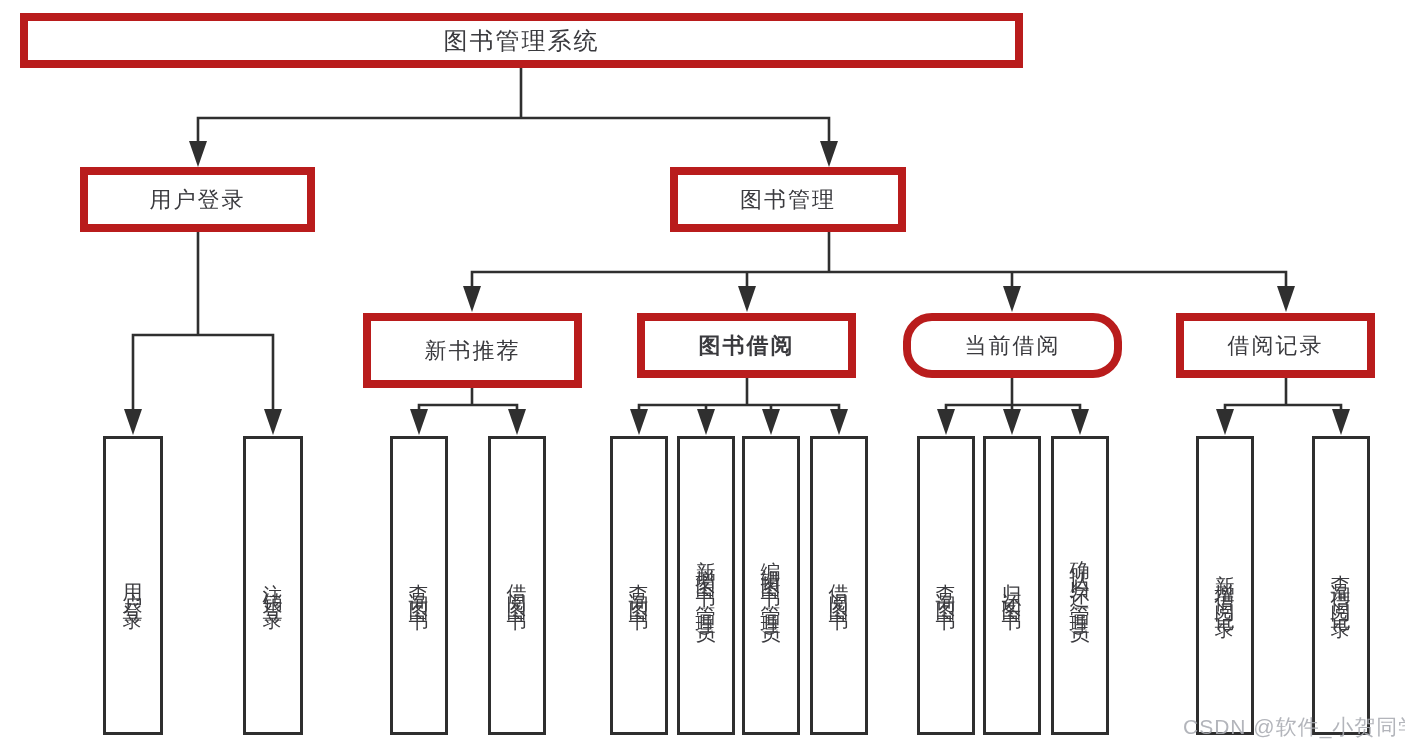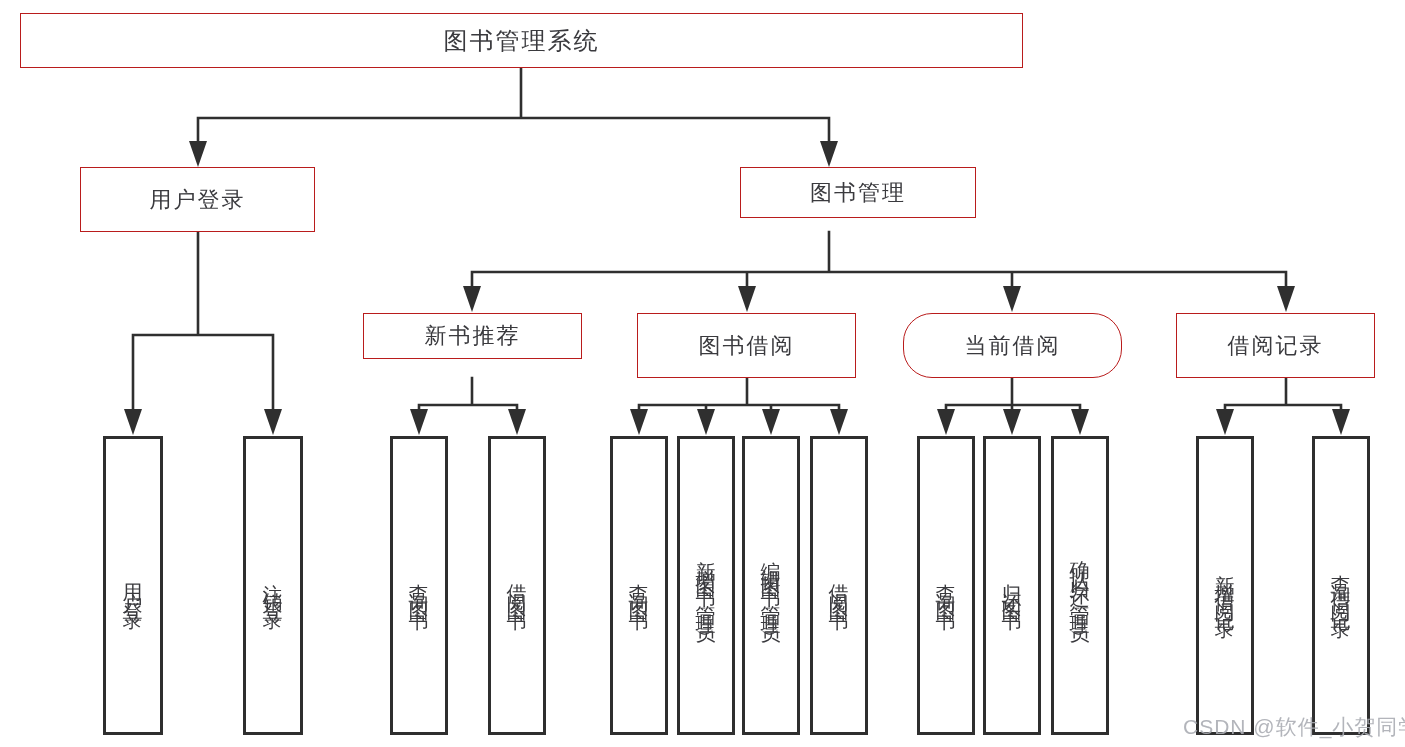--- a/index.html
+++ b/index.html
@@ -3,21 +3,21 @@
 <meta charset="utf-8">
 <style>
   html,body{margin:0;padding:0;background:#fff;}
   #canvas{
     position:relative;width:1405px;height:747px;background:#ffffff;
     font-family:"Liberation Sans","DejaVu Sans",sans-serif;overflow:hidden;
   }
   #wires{position:absolute;left:0;top:0;width:1405px;height:747px;}
   .hnode{
     position:absolute;box-sizing:border-box;background:#fff;
-    border:1px solid #b91c1c;display:flex;align-items:center;justify-content:center;
+    border:8px solid #b91c1c;display:flex;align-items:center;justify-content:center;
     color:#3a3a3e;font-size:22px;letter-spacing:2px;white-space:nowrap;z-index:2;
   }
   .root{font-size:24px;}
   .leaf{
     position:absolute;top:436px;height:299px;box-sizing:border-box;background:#fff;
     border:3px solid #2f2f2f;display:flex;align-items:center;justify-content:center;
     color:#3a3a3e;z-index:2;
   }
   .vtext{
     writing-mode:vertical-rl;text-orientation:mixed;
@@ -61,24 +61,24 @@
       <polygon points="1003,409 1021,409 1012,435"></polygon>
       <polygon points="1071,409 1089,409 1080,435"></polygon>
       <polygon points="1216,409 1234,409 1225,435"></polygon>
       <polygon points="1332,409 1350,409 1341,435"></polygon>
     </g>
   </svg>
 
   <div class="hnode root" style="left:20px;top:13px;width:1003px;height:55px;">图书管理系统</div>
 
   <div class="hnode" style="left:80px;top:167px;width:235px;height:65px;">用户登录</div>
-  <div class="hnode" style="left:740px;top:167px;width:236px;height:51px;">图书管理</div>
+  <div class="hnode" style="left:670px;top:167px;width:236px;height:65px;">图书管理</div>
 
-  <div class="hnode" style="left:363px;top:313px;width:219px;height:46px;">新书推荐</div>
-  <div class="hnode" style="left:637px;top:313px;width:219px;height:65px;">图书借阅</div>
+  <div class="hnode" style="left:363px;top:313px;width:219px;height:75px;">新书推荐</div>
+  <div class="hnode" style="left:637px;top:313px;width:219px;height:65px;font-weight:bold;">图书借阅</div>
   <div class="hnode" style="left:903px;top:313px;width:219px;height:65px;border-radius:29px;">当前借阅</div>
   <div class="hnode" style="left:1176px;top:313px;width:199px;height:65px;">借阅记录</div>
 
   <div class="leaf" style="left:103px;width:60px;">
     <span class="vtext">用户登录</span>
   </div>
   <div class="leaf" style="left:243px;width:60px;">
     <span class="vtext">注销登录</span>
   </div>
 

